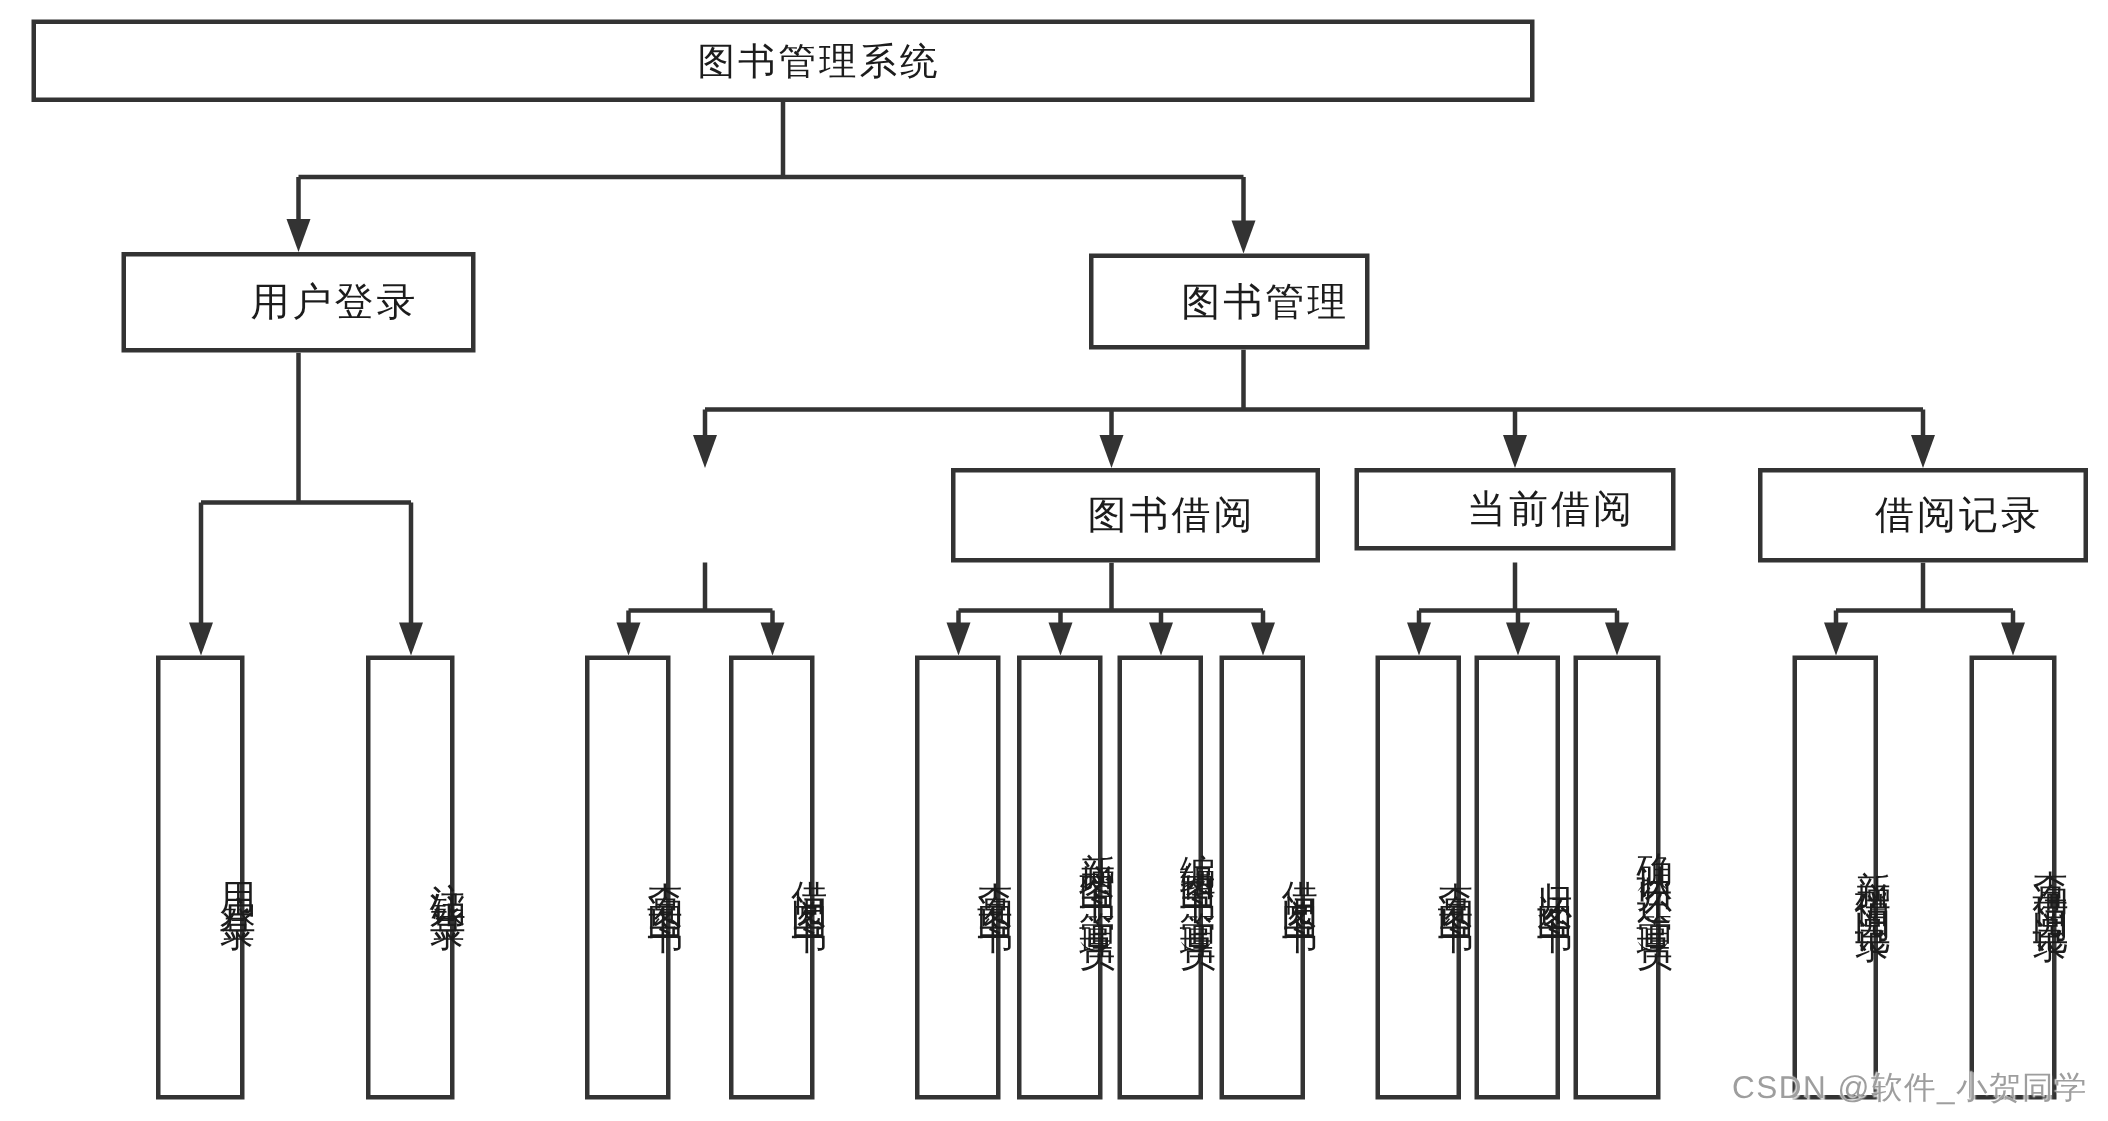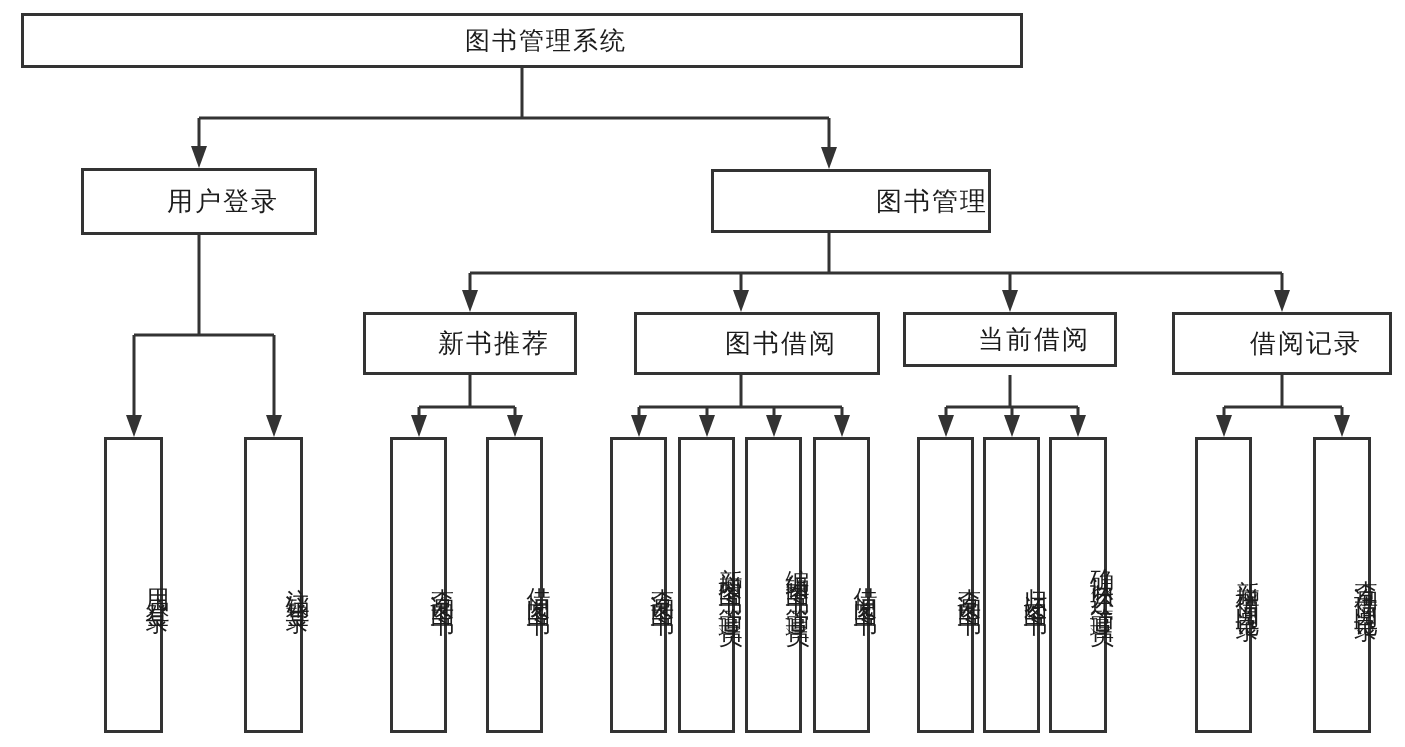--- a/index.html
+++ b/index.html
@@ -125,27 +125,24 @@
     </g>
   </svg>
 
   <div class="hbox root" style="left:21px; top:13px; width:1002px; height:55px;">
     <span>图书管理系统</span>
   </div>
 
   <div class="hbox" style="left:81px; top:168px; width:236px; height:67px;">
     <span>用户登录</span>
   </div>
-  <div class="hbox" style="left:711px; top:169px; width:280px; height:64px;justify-content:flex-end;">
+  <div class="hbox" style="left:726px; top:169px; width:187px; height:64px;">
     <span>图书管理</span>
   </div>
 
-  <div class="hbox" style="left:363px; top:312px; width:214px; height:63px;">
-    <span>新书推荐</span>
-  </div>
   <div class="hbox" style="left:634px; top:312px; width:246px; height:63px;">
     <span>图书借阅</span>
   </div>
   <div class="hbox" style="left:903px; top:312px; width:214px; height:55px;">
     <span>当前借阅</span>
   </div>
   <div class="hbox" style="left:1172px; top:312px; width:220px; height:63px;">
     <span>借阅记录</span>
   </div>
 
@@ -186,14 +183,15 @@
     <span>确认归还（管理员）</span>
   </div>
 
   <div class="vbox" style="left:1195px; width:57px;">
     <span>新增借阅记录</span>
   </div>
   <div class="vbox" style="left:1313px; width:58px;">
     <span>查询借阅记录</span>
   </div>
 
+  <div class="watermark">CSDN @软件_小贺同学</div>
 
 </div>
 
 </body></html>

